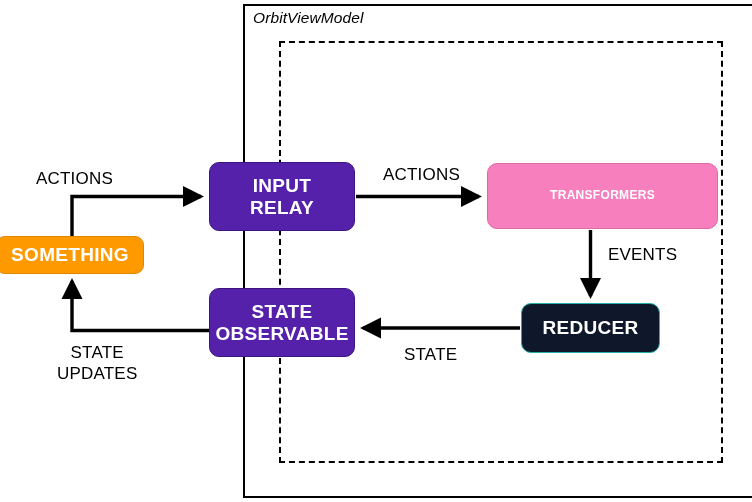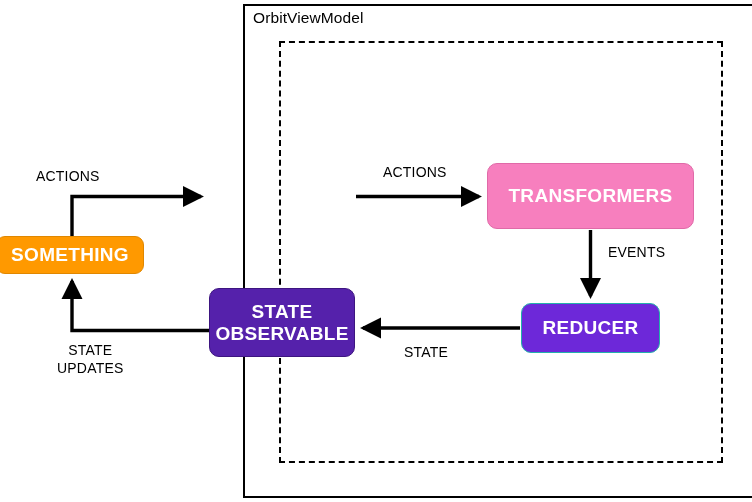--- a/index.html
+++ b/index.html
@@ -31,20 +31,21 @@
     border:2px dashed #000000;
     box-sizing:border-box;
     background:transparent;
   }
   .frame-label{
     position:absolute;
     font-size:15.5px;
     color:#000000;
     white-space:nowrap;
     letter-spacing:0.1px;
+    font-style:italic;
   }
   #label-viewmodel{ left:253px; top:9px; }
   #label-container{ left:285px; top:62px; }
 
   
   .node{
     position:absolute;
     box-sizing:border-box;
     border-radius:10px;
     display:flex;
@@ -57,27 +58,27 @@
     line-height:1.12;
     letter-spacing:0.3px;
     z-index:5;
     white-space:pre-line;
   }
   #node-input-relay{
     left:209px; top:162px; width:146px; height:69px;
     background:#5521AB; border:1px solid #3d1580;
   }
   #node-transformers{
-    left:487px; top:163px; width:207px; height:66px;
+    left:487px; top:163px; width:231px; height:66px;
     background:#F77FBE; border:1px solid #e06aa8;
-    font-size:19px;
+    font-size:12px;
   }
   #node-reducer{
     left:521px; top:303px; width:139px; height:50px;
-    background:#6d28d9; border:1px solid #24b0ac;
+    background:#0f172a; border:1px solid #24b0ac;
   }
   #node-state-observable{
     left:209px; top:288px; width:146px; height:69px;
     background:#5521AB; border:1px solid #3d1580;
   }
   #node-something{
     left:-4px; top:236px; width:148px; height:38px;
     background:#FF9900; border:1px solid #e08700;
     border-radius:9px;
     font-size:19px;
@@ -88,21 +89,21 @@
     position:absolute;
     left:0; top:0;
     width:752px; height:502px;
     z-index:3;
     pointer-events:none;
   }
 
   
   .edge-label{
     position:absolute;
-    font-size:14px;
+    font-size:17px;
     color:#000000;
     white-space:pre-line;
     text-align:center;
     line-height:1.25;
     letter-spacing:0.2px;
     z-index:6;
   }
   #label-actions-left{ left:36px; top:168px; }
   #label-actions-mid{ left:383px; top:164px; }
   #label-events{ left:608px; top:244px; }
@@ -132,20 +133,22 @@
 
     <path d="M 590.5 230 L 590.5 296" fill="none" stroke="#000000" stroke-width="3.4" marker-end="url(#ah)"></path>
 
     <path d="M 520 328 L 363 328" fill="none" stroke="#000000" stroke-width="3.4" marker-end="url(#ah)"></path>
 
     <path d="M 209 330.5 L 72 330.5 L 72 281" fill="none" stroke="#000000" stroke-width="3.4" marker-end="url(#ah)"></path>
   </svg>
 
   <div class="node" id="node-something">SOMETHING</div>
 
+  <div class="node" id="node-input-relay">INPUT
+RELAY</div>
 
   <div class="node" id="node-transformers">TRANSFORMERS</div>
 
   <div class="node" id="node-reducer">REDUCER</div>
 
   <div class="node" id="node-state-observable">STATE
 OBSERVABLE</div>
 
   <div class="edge-label" id="label-actions-left">ACTIONS</div>
 

